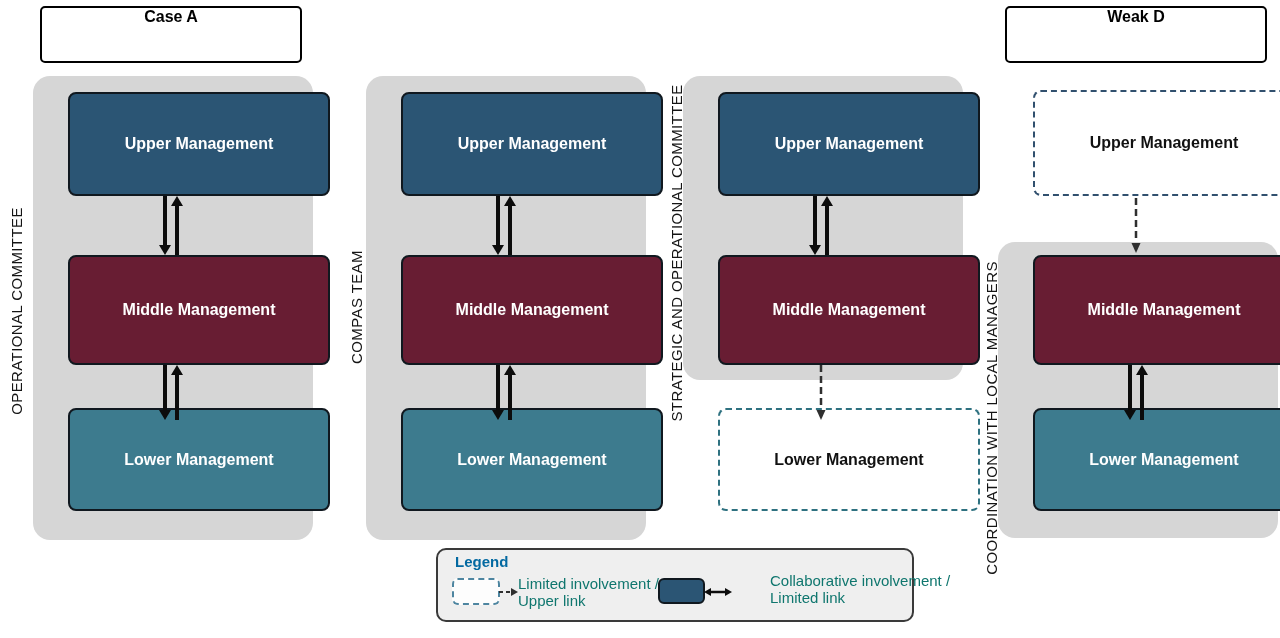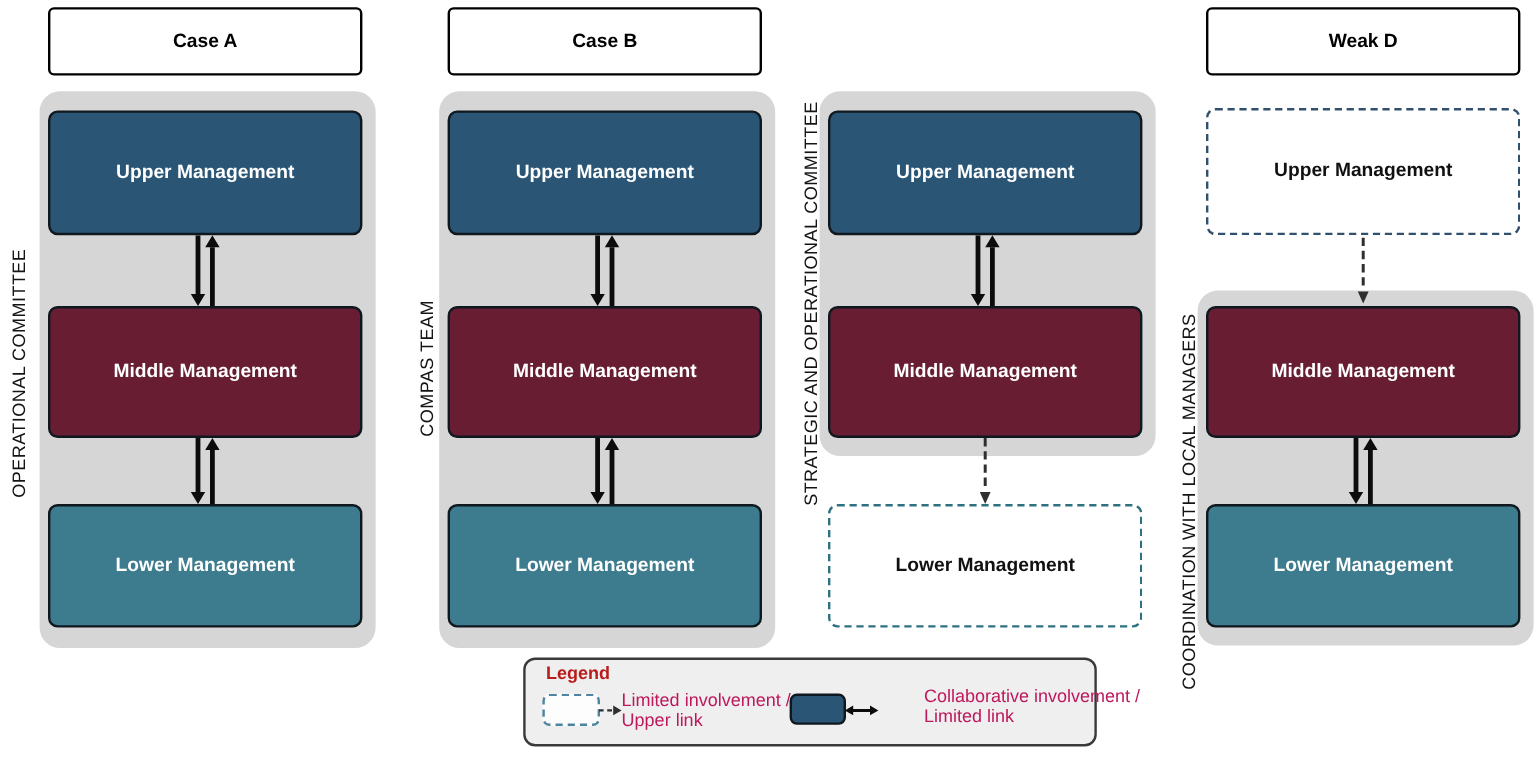--- a/index.html
+++ b/index.html
@@ -4,39 +4,39 @@
 <style>
   html,body{margin:0;padding:0;background:#ffffff;}
   .canvas{
     position:relative;width:1280px;height:638px;overflow:hidden;
     font-family:"Liberation Sans", sans-serif;background:#ffffff;
   }
   
   .case-header{
     position:absolute;top:6px;width:258px;height:53px;
     background:#ffffff;border:2px solid #000000;border-radius:5px;
-    display:flex;align-items:center;justify-content:center;
+    display:flex;align-items:flex-start;justify-content:center;
     font-weight:bold;font-size:16px;color:#000000;
   }
   
   .ctr{position:absolute;background:#d6d6d6;border-radius:17px;}
   .ctrA{left:33px;top:76px;width:280px;height:464px;}
   .ctrB{left:366px;top:76px;width:280px;height:464px;}
   .ctrC{left:683px;top:76px;width:280px;height:304px;}
   .ctrD{left:998px;top:242px;width:280px;height:296px;}
   
   .mbox{
     position:absolute;width:258px;
     border:2px solid #10181f;border-radius:8px;
     display:flex;align-items:center;justify-content:center;
-    font-weight:bold;font-size:16px;color:#ffffff;text-align:center;
+    font-weight:bold;font-size:16px;color:#ffffff;text-align:center;margin-left:28px;
   }
   .box-upper{top:92px;height:100px;background:#2b5574;}
   .box-middle{top:255px;height:106px;background:#681d33;text-align:center;}
-  .box-lower{top:420px;height:99px;background:#3d7b8e;align-items:center;}
+  .box-lower{top:408px;height:99px;background:#3d7b8e;align-items:center;}
   .dashed-teal{background:#ffffff;color:#111111;border:2px dashed #2e7180;}
   .dashed-navy{background:#ffffff;color:#111111;border:2px dashed #31506e;top:90px;height:102px;}
   
   .colA{left:40px}.colB{left:373px}.colC{left:690px}.colD{left:1005px}
   
   .side-label{
     position:absolute;white-space:nowrap;font-size:15px;color:#141414;
     letter-spacing:0.4px;transform:translate(-50%,-50%) rotate(-90deg);
   }
   .lblA{left:16px;top:311px;}
@@ -45,52 +45,49 @@
   .lblD{left:991px;top:418px;}
   
   .arrow{position:absolute;}
   
   .legend-box{
     position:absolute;left:436px;top:548px;width:474px;height:70px;
     background:#efefef;border:2px solid #3a3a3a;border-radius:10px;
   }
   .legend-title{
     position:absolute;left:455px;top:553px;
-    font-weight:bold;font-size:15px;color:#b91c1c;
+    font-weight:bold;font-size:15px;color:#0369a1;
   }
   .legend-dashed-box{
     position:absolute;left:452px;top:578px;width:44px;height:23px;
     background:#fdfdfd;border:2px dashed #4d85a0;border-radius:6px;
   }
   .legend-solid-box{
     position:absolute;left:658px;top:578px;width:43px;height:22px;
     background:#2b5574;border:2px solid #10181f;border-radius:6px;
   }
   .legend-text{
-    position:absolute;font-size:15px;color:#be185d;line-height:17px;
+    position:absolute;font-size:15px;color:#0f766e;line-height:17px;
   }
   .lt1{left:518px;top:575px;}
   .lt2{left:734px;top:572px;margin-left:36px;}
 </style>
 </head>
 <body>
 
 <div class="canvas">
 
   <div class="ctr ctrA"></div>
   <div class="ctr ctrB"></div>
   <div class="ctr ctrC"></div>
   <div class="ctr ctrD"></div>
 
   <div class="case-header colA">
       <span>Case A</span>
     </div>
-  <div class="case-header colB">
-      <span>Case B</span>
-    </div>
   <div class="case-header colD">
       <span>Weak D</span>
     </div>
 
   <div class="mbox box-upper colA">
       <span>Upper Management</span>
     </div>
   <div class="mbox box-middle colA">
       <span>Middle Management</span>
     </div>

